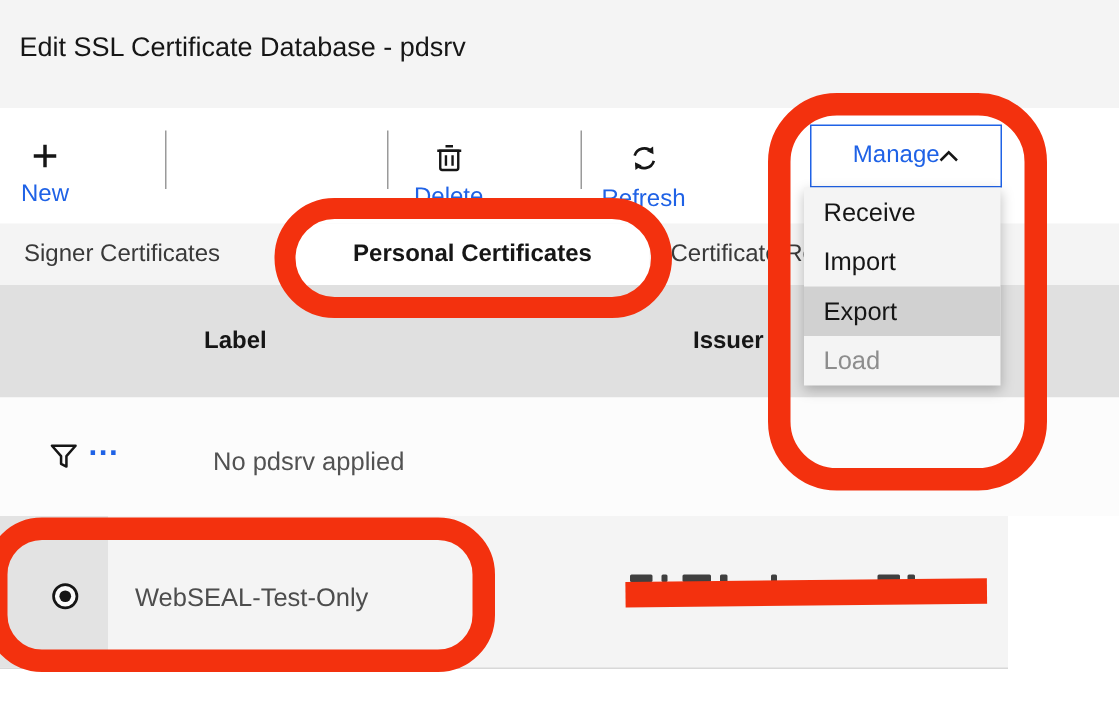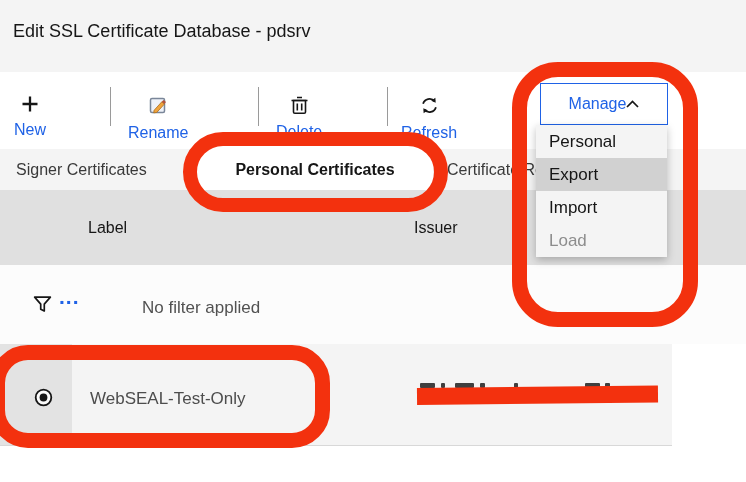--- a/index.html
+++ b/index.html
@@ -45,21 +45,21 @@
   .menu-item.dim{color:#8d8d8d;}
   
   .tabbar{position:absolute;left:0;top:149px;width:746px;height:41px;background:var(--band);}
   .tab{position:absolute;top:0;height:41px;display:flex;align-items:center;
        font-size:16px;color:#393939;cursor:pointer;white-space:nowrap;}
   .tab-signer{left:16px;}
   .tab-personal{left:197px;width:236px;background:#fff;justify-content:center;font-weight:bold;color:var(--ink);}
   .tab-requests{left:447px;}
   
   .thead{position:absolute;left:0;top:190px;width:746px;height:75px;background:var(--header-gray);}
-  .th{position:absolute;top:29px;font-size:16px;font-weight:normal;color:var(--ink);}
+  .th{position:absolute;top:29px;font-size:16px;font-weight:bold;color:var(--ink);margin-left:48px;}
   .th-label{left:88px;}
   .th-issuer{left:414px;}
   
   .filter-row{position:absolute;left:0;top:265px;width:746px;height:79px;background:#fcfcfc;}
   .funnel{position:absolute;left:32px;top:29px;cursor:pointer;}
   .dots{position:absolute;left:59px;top:20px;font-size:21px;font-weight:bold;color:var(--blue);
         letter-spacing:1px;cursor:pointer;background:none;border:none;padding:0;
         font-family:"Liberation Sans",sans-serif;}
   .fstatus{position:absolute;left:142px;top:33px;font-size:17px;color:#525252;}
   
@@ -93,30 +93,20 @@
     <button class="tb-btn" style="left:14px">
       <span class="icn">
         <svg width="18" height="18" viewBox="0 0 18 18">
             <path d="M9 1.5v15M1.5 9h15" stroke="#161616" stroke-width="2.3" fill="none"></path>
           </svg>
       </span>
       <span>New</span>
     </button>
     <div class="vdiv" style="left:110px"></div>
 
-    <button class="tb-btn" style="left:128px">
-      <span class="icn">
-        <svg width="21" height="21" viewBox="0 0 21 21">
-          <rect x="2.5" y="3.5" width="14" height="14" rx="1.5" fill="#eef1f8" stroke="#7a8699" stroke-width="1.5"></rect>
-          <path d="M6.2 15.2 L13.8 6.8 L16.4 9.1 L8.8 17.4 L5.7 17.9 Z" fill="#f0a33c" stroke="#a86c1c" stroke-width="0.8"></path>
-          <path d="M13.8 6.8 L15.5 4.9 L18 7.1 L16.4 9.1 Z" fill="#b5523a"></path>
-        </svg>
-      </span>
-      <span>Rename</span>
-    </button>
     <div class="vdiv" style="left:258px"></div>
 
     <button class="tb-btn" style="left:276px">
       <span class="icn">
         <svg width="19" height="20" viewBox="0 0 19 20" fill="none" stroke="#161616" stroke-width="1.6">
           <path d="M3.5 5.5h12v11.5a1.3 1.3 0 0 1-1.3 1.3H4.8a1.3 1.3 0 0 1-1.3-1.3Z"></path>
           <path d="M1.5 5.5h16M7 2.5h5"></path>
           <path d="M7.3 8.5v7M11.7 8.5v7"></path>
         </svg>
       </span>
@@ -163,21 +153,21 @@
     <div class="th th-issuer">Issuer</div>
   </div>
 
   <div class="filter-row">
     <span class="funnel">
       <svg width="21" height="21" viewBox="0 0 20 20" fill="none" stroke="#161616" stroke-width="1.6" stroke-linejoin="round">
         <path d="M2.5 3h15l-5.8 6.6v6.6l-3.4-1.7V9.6Z"></path>
       </svg>
     </span>
     <button class="dots">...</button>
-    <span class="fstatus">No filter applied</span>
+    <span class="fstatus">No pdsrv applied</span>
   </div>
 
   <div class="row">
     <div class="radio-cell"></div>
     <span class="radio">
       <svg width="21" height="21" viewBox="0 0 21 21">
         <circle cx="10.5" cy="10.5" r="7.8" fill="#fbfbfb" stroke="#161616" stroke-width="1.8"></circle>
         <circle cx="10.5" cy="10.5" r="3.9" fill="#161616"></circle>
       </svg>
     </span>
@@ -188,23 +178,23 @@
     <span class="peek" style="left:3px;width:15px"></span>
     <span class="peek" style="left:24px;width:4px"></span>
     <span class="peek" style="left:38px;width:19px"></span>
     <span class="peek" style="left:63px;width:5px"></span>
     <span class="peek" style="left:97px;width:4px"></span>
     <span class="peek" style="left:168px;width:15px"></span>
     <span class="peek" style="left:188px;width:5px"></span>
   </div>
 
   <div class="menu">
-    <button class="menu-item">Personal</button>
+    <button class="menu-item">Receive</button>
+    <button class="menu-item">Import</button>
     <button class="menu-item hl">Export</button>
-    <button class="menu-item">Import</button>
     <button class="menu-item dim">Load</button>
   </div>
 
   <div class="ann ann-personal"></div>
   <div class="ann ann-manage"></div>
   <div class="ann ann-row"></div>
   <div class="redaction"></div>
 
 </div>
 

